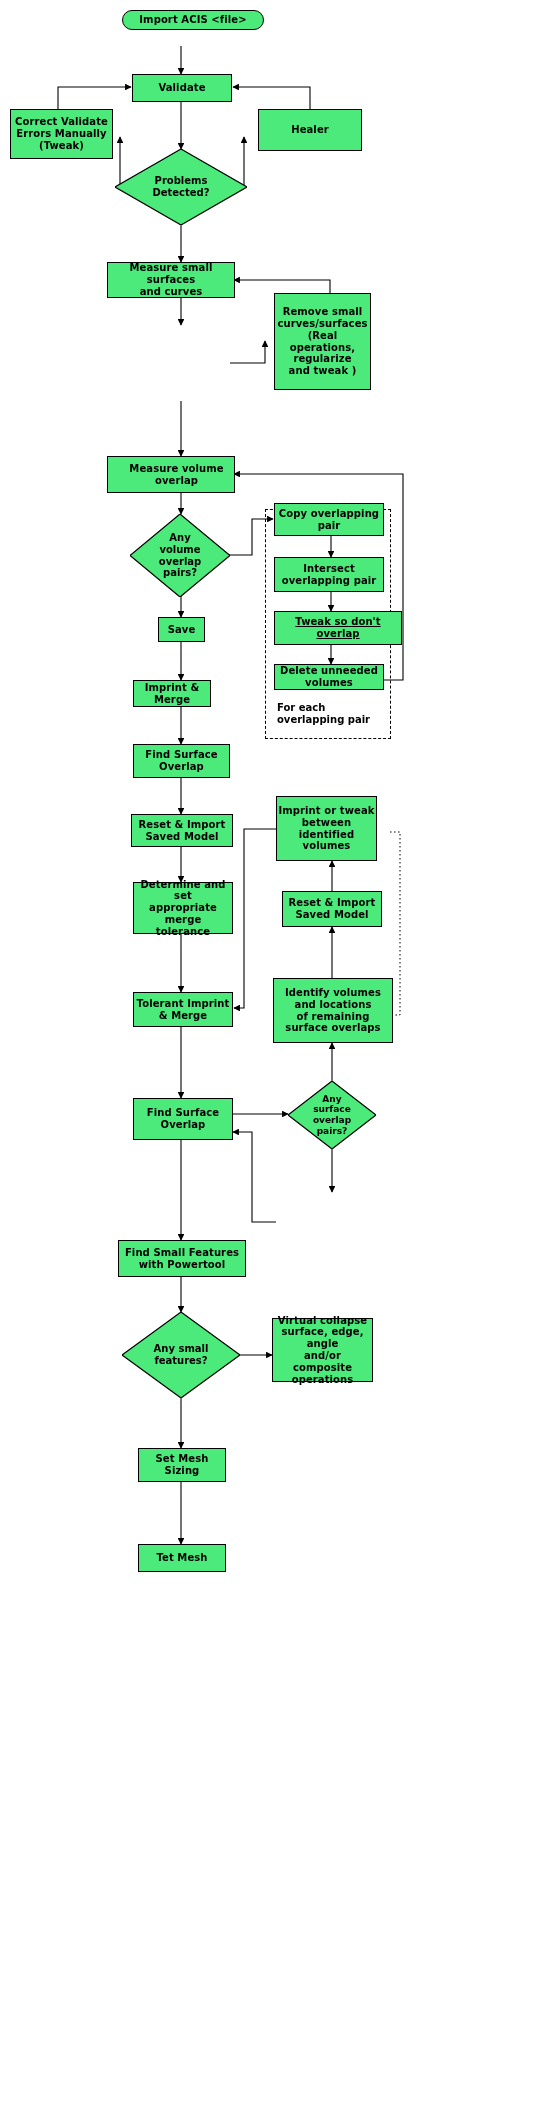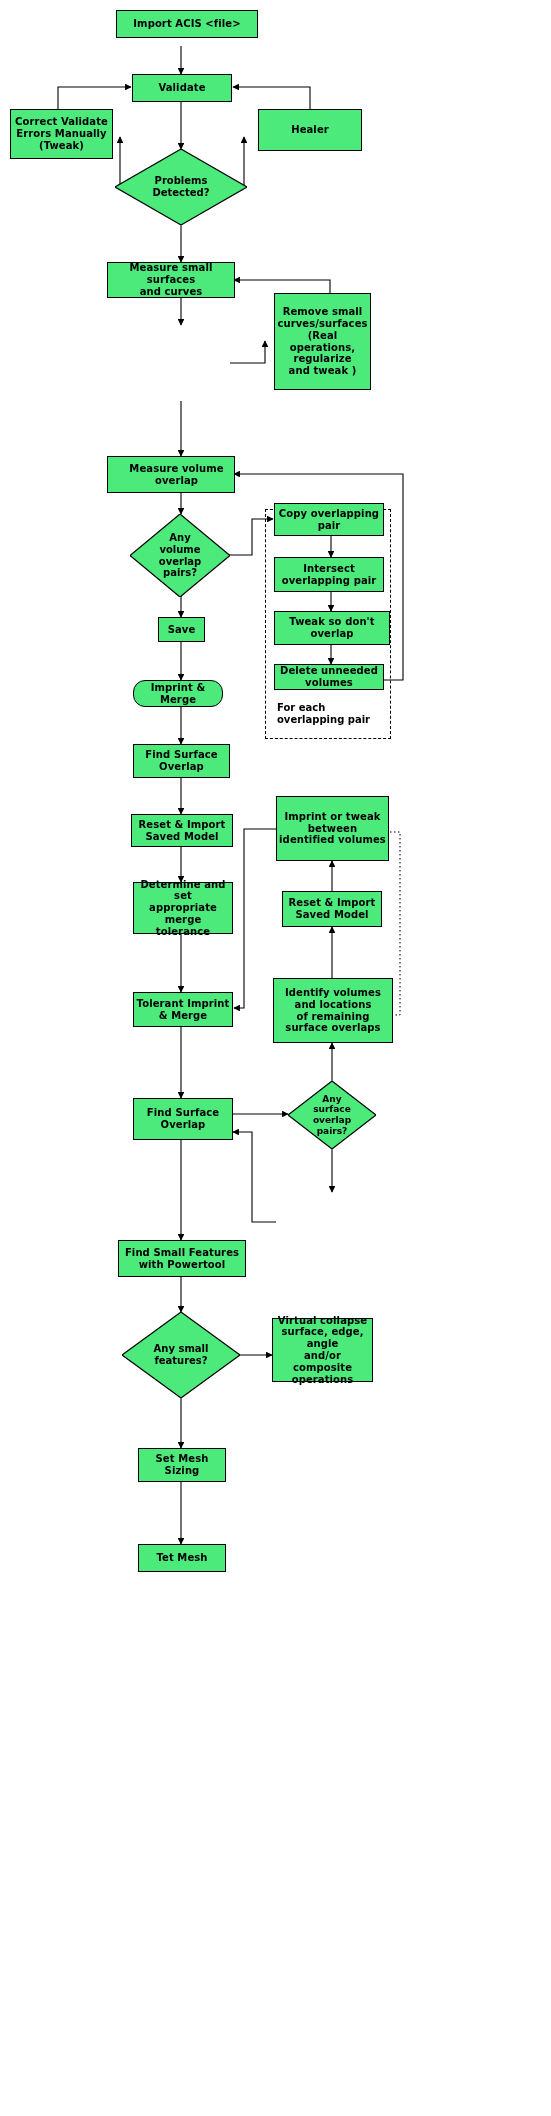--- a/index.html
+++ b/index.html
@@ -164,21 +164,21 @@
 
       <path d="M 181 1482 L 181 1544" marker-end="url(#ah)"></path>
 
     </g>
 
     <g stroke="#000000" stroke-width="1" fill="none" stroke-dasharray="1.5 2.5">
       <path d="M 390 832 L 400 832 L 400 1015 L 390 1015"></path>
     </g>
   </svg>
 
-  <div class="node box" style="left:116px; top:10px; width:142px; height:28px;">
+  <div class="node box" style="left:122px; top:10px; width:142px; height:20px;border-radius:13px;">
     <span>Import ACIS &lt;file&gt;</span>
   </div>
 
   <div class="node box" style="left:132px; top:74px; width:100px; height:28px;">
     <span>Validate</span>
   </div>
 
   <div class="node box" style="left:10px; top:109px; width:103px; height:50px;">
     <span style="white-space:pre-line;">Correct Validate
 Errors Manually
@@ -231,58 +231,58 @@
   <div class="node box" style="left:274px; top:503px; width:110px; height:33px;">
     <span style="white-space:pre-line;">Copy overlapping
 pair</span>
   </div>
 
   <div class="node box" style="left:274px; top:557px; width:110px; height:35px;">
     <span style="white-space:pre-line;">Intersect
 overlapping pair</span>
   </div>
 
-  <div class="node box" style="left:274px; top:611px; width:116px; height:34px;">
+  <div class="node box" style="left:274px; top:611px; width:128px; height:34px;text-decoration:underline;">
     <span style="white-space:pre-line;">Tweak so don't
 overlap</span>
   </div>
 
   <div class="node box" style="left:274px; top:664px; width:110px; height:26px;">
     <span style="white-space:pre-line;">Delete unneeded
 volumes</span>
   </div>
 
   <div class="note" style="left: 277px; top: 702px; width: 110px; white-space: pre-line;">For each
 overlapping pair</div>
 
   <div class="node box" style="left:158px; top:617px; width:47px; height:25px;">
     <span>Save</span>
   </div>
 
-  <div class="node box" style="left:133px; top:680px; width:90px; height:27px;border-radius:12px;">
+  <div class="node box" style="left:133px; top:680px; width:78px; height:27px;">
     <span>Imprint &amp; Merge</span>
   </div>
 
   <div class="node box" style="left:133px; top:744px; width:97px; height:34px;">
     <span style="white-space:pre-line;">Find Surface
 Overlap</span>
   </div>
 
   <div class="node box" style="left:131px; top:814px; width:102px; height:33px;">
     <span style="white-space:pre-line;">Reset &amp; Import
 Saved Model</span>
   </div>
 
   <div class="node box" style="left:133px; top:882px; width:100px; height:52px;">
     <span style="white-space:pre-line;">Determine and set
 appropriate merge
 tolerance</span>
   </div>
 
-  <div class="node box" style="left:276px; top:796px; width:113px; height:65px;">
+  <div class="node box" style="left:276px; top:796px; width:101px; height:65px;">
     <span style="white-space:pre-line;">Imprint or tweak
 between
 identified volumes</span>
   </div>
 
   <div class="node box" style="left:282px; top:891px; width:100px; height:36px;">
     <span style="white-space:pre-line;">Reset &amp; Import
 Saved Model</span>
   </div>
 

